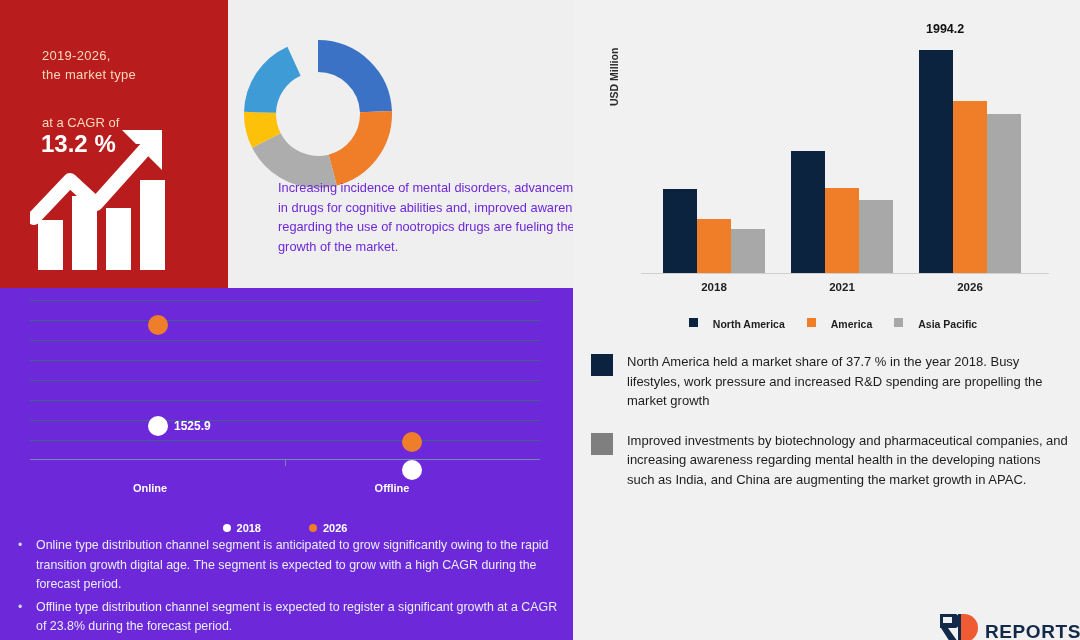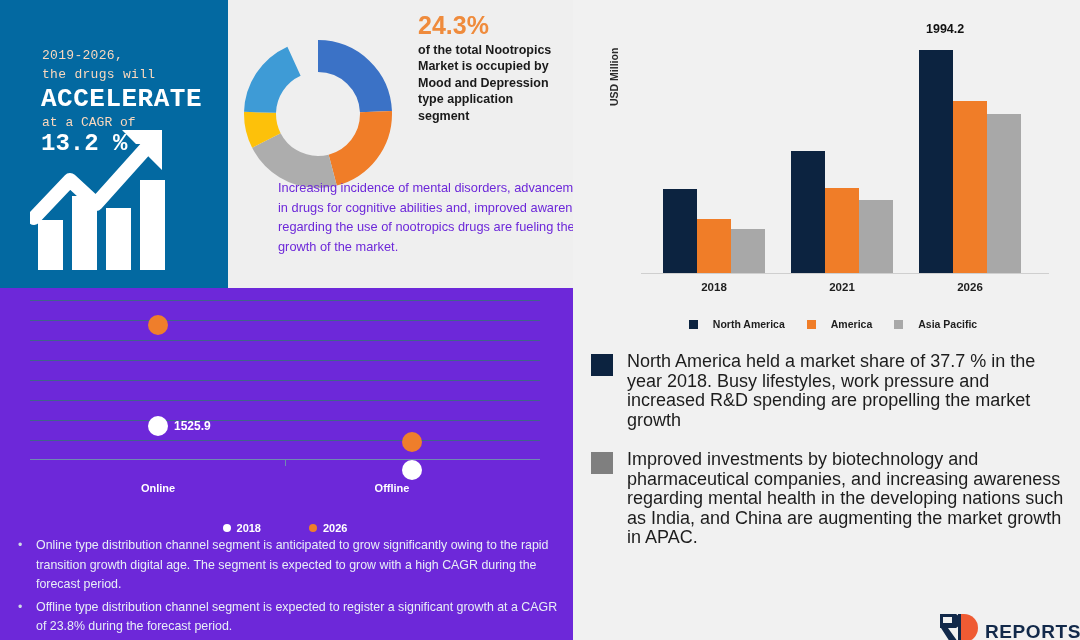--- a/index.html
+++ b/index.html
@@ -9,21 +9,21 @@
     background: #ffffff; overflow: hidden;
   }
   #root {
     position: relative; width: 1080px; height: 640px;
     background: #ffffff;
   }
 
   
   .cagr-panel {
     position: absolute; left: 0; top: 0; width: 238px; height: 288px;
-    background: #0369a1; overflow: hidden; font-family: Liberation Mono, monospace;
+    background: #b91c1c; overflow: hidden;
   }
   .cagr-line1 {
     position: absolute; left: 42px; top: 48px;
     font-size: 13px; color: #FBD9BE; letter-spacing: .3px;
   }
   .cagr-line2 {
     position: absolute; left: 42px; top: 67px;
     font-size: 13px; color: #FBD9BE; letter-spacing: .3px;
   }
   .cagr-accel {
@@ -96,28 +96,28 @@
   }
   .xtick {
     position: absolute; font-size: 11.5px; font-weight: bold; color: #1e1e1e;
     white-space: nowrap; text-align: center;
   }
   .bar-legend {
     position: absolute; left: 0; right: 0; top: 300px;
     display: flex; justify-content: center; gap: 22px;
     font-size: 10.5px; font-weight: bold; color: #1e1e1e;
   }
-  .bar-legend .itm { display: flex; align-items: center; gap: 15px; }
+  .bar-legend .itm { display: flex; gap: 15px; }
   .swatch-sm { width: 9px; height: 9px; display: inline-block; }
 
   
   .notes { position: absolute; left: 18px; top: 352px; width: 478px; }
   .note { display: flex; gap: 14px; margin-bottom: 20px; }
   .note-swatch { width: 22px; height: 22px; flex: 0 0 22px; margin-top: 2px; }
-  .note-text { font-size: 18px; color: #1d1d1d; line-height: 19.5px; }
+  .note-text { font-size: 13px; color: #1d1d1d; line-height: 19.5px; }
 
   
   .logo { position: absolute; left: 938px; top: 596px; display: flex; align-items: center; gap: 7px; }
   .logo-text { line-height: 1; }
   .logo-l1 { font-size: 19px; font-weight: bold; color: #12294a; letter-spacing: .6px; margin-top: 26px; }
   .logo-l2 { font-size: 17px; font-weight: bold; color: #1d4ed8; letter-spacing: .9px; margin-top: 1px; }
 
   
   .dark-panel {
     position: absolute; left: 0; top: 288px; width: 573px; height: 416px;
@@ -168,22 +168,21 @@
   <div class="cagr-panel">
     <svg class="cagr-art" width="168" height="170" viewBox="0 0 168 170">
       <rect x="8" y="112" width="25" height="50" fill="#ffffff"></rect>
       <rect x="42" y="88" width="25" height="74" fill="#ffffff"></rect>
       <rect x="76" y="100" width="25" height="62" fill="#ffffff"></rect>
       <rect x="110" y="72" width="25" height="90" fill="#ffffff"></rect>
       <path d="M4 110 L40 72 L66 96 L118 38" stroke="#ffffff" stroke-width="14" fill="none" stroke-linecap="round" stroke-linejoin="round"></path>
       <path d="M92 22 L132 22 L132 62 L118 48 L118 36 L106 36 Z" fill="#ffffff"></path>
     </svg>
     <div class="cagr-line1">2019-2026,</div>
-    <div class="cagr-line2">the drugs will</div>
-    <div class="cagr-accel">ACCELERATE</div>
+    <div class="cagr-line2">the market type</div>
     <div class="cagr-line3">at a CAGR of</div>
     <div class="cagr-value">13.2 %</div>
   </div>
 
   <div class="donut-panel">
     <div class="donut-wrap">
       <svg width="164" height="164" viewBox="0 0 164 164">
 
         <g transform="translate(82,82)">
 
@@ -191,24 +190,20 @@
 
           <circle r="58" fill="none" stroke="#F07D28" stroke-width="32" stroke-dasharray="78.4 286.0" stroke-dashoffset="-88.6" transform="rotate(-90)"></circle>
 
           <circle r="58" fill="none" stroke="#ADADAD" stroke-width="32" stroke-dasharray="78.4 286.0" stroke-dashoffset="-167.0" transform="rotate(-90)"></circle>
 
           <circle r="58" fill="none" stroke="#FDC10A" stroke-width="32" stroke-dasharray="29.2 335.2" stroke-dashoffset="-245.4" transform="rotate(-90)"></circle>
 
           <circle r="58" fill="none" stroke="#3E9BD6" stroke-width="32" stroke-dasharray="64.5 299.9" stroke-dashoffset="-274.6" transform="rotate(-90)"></circle>
         </g>
       </svg>
-    </div>
-    <div class="pct-block">
-      <div class="pct-big">24.3%</div>
-      <div class="pct-desc">of the total Nootropics Market is occupied by Mood and Depression type application segment</div>
     </div>
     <div class="donut-note">Increasing incidence of mental disorders, advancements in drugs for cognitive abilities and, improved awareness regarding the use of nootropics drugs are fueling the growth of the market.</div>
   </div>
 
   <div class="right-panel">
 
     <div class="bar-chart">
       <div class="ylabel">USD Million</div>
 
       <div class="plot">
@@ -294,21 +289,21 @@
       <div class="baseline"></div>
       <div class="tickmark" style="left:255px;"></div>
 
       <div class="dot o" style="left:128px; top:25px;"></div>
       <div class="dot w" style="left:128px; top:126px;"></div>
       <div class="dot-value" style="left:144px; top:126px;">1525.9</div>
 
       <div class="dot o" style="left:382px; top:142px;"></div>
       <div class="dot w" style="left:382px; top:170px;"></div>
 
-      <div class="dot-xlabel" style="left:78px; width:100px; top:182px;">Online</div>
+      <div class="dot-xlabel" style="left:70px; width:100px; top:182px;">Online</div>
       <div class="dot-xlabel" style="left:312px; width:100px; top:182px;">Offline</div>
 
       <div class="dot-legend">
         <div class="itm">
           <span class="dot-sm" style="background:#ffffff;"></span>
           <span>2018</span>
         </div>
         <div class="itm">
           <span class="dot-sm" style="background:#EF7E2B;"></span>
           <span>2026</span>

